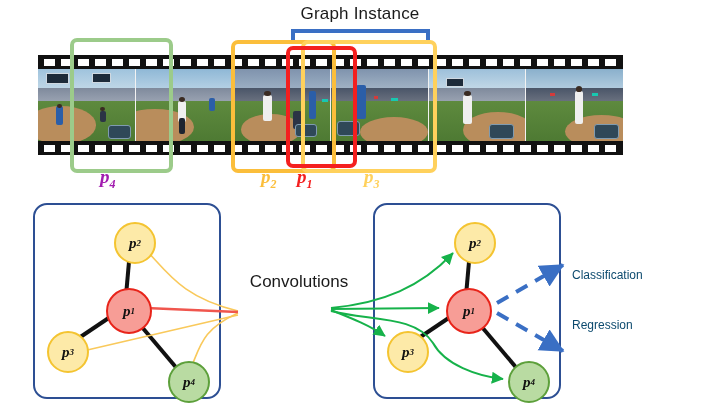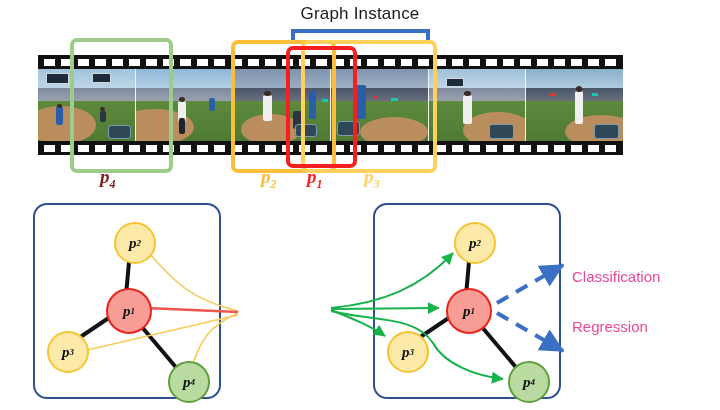--- a/index.html
+++ b/index.html
@@ -50,23 +50,23 @@
   
   .prop{position:absolute;border-radius:7px;background:transparent;}
   #prop-p4{left:70px;top:38px;width:95px;height:127px;border:4px solid #9ccb8a;}
   #prop-p2{left:231px;top:40px;width:97px;height:125px;border:4px solid #fbbe3b;}
   #prop-p3{left:301px;top:40px;width:128px;height:125px;border:4px solid #ffd15c;}
   #prop-p1{left:286px;top:46px;width:63px;height:114px;border:4px solid #f41f1f;}
 
   .plabel{position:absolute;top:166px;font-size:19px;font-style:italic;
           font-family:"Liberation Serif","DejaVu Serif",serif;font-weight:bold;}
   .plabel sub{font-size:12px;font-style:italic;}
-  #lab-p4{left:100px;color:#7f1d1d;}
+  #lab-p4{left:100px;color:#a21caf;}
   #lab-p2{left:261px;color:#fbbe3b;}
-  #lab-p1{left:307px;color:#f41f1f;}
+  #lab-p1{left:297px;color:#f41f1f;}
   #lab-p3{left:364px;color:#ffd15c;}
 
   
   .panel{position:absolute;top:203px;width:184px;height:192px;
          border:2.5px solid #2d4f93;border-radius:14px;background:#ffffff;}
   #panel-left{left:33px;}
   #panel-right{left:373px;}
 
   .node{position:absolute;border-radius:50%;display:flex;
         align-items:center;justify-content:center;
@@ -77,21 +77,21 @@
 
   .node.yellow{background:#fdeaa8;border:2.5px solid #f4c431;}
   .node.red{background:#f79d96;border:2.5px solid #e8241a;}
   .node.green{background:#b9dba2;border:2.5px solid #5da03b;}
 
   
   #graph-conv-caption{left:228px;top:272px;width:142px;text-align:center;
      font-size:17px;color:#1a1a1a;line-height:1.18;}
 
   
-  .outlabel{position:absolute;font-size:15px;color:#ec4899;}
+  .outlabel{position:absolute;font-size:12px;color:#0c4a6e;}
   #label-classification{left:572px;top:268px;}
   #label-regression{left:572px;top:318px;}
 
   svg{overflow:visible;}
 </style>
 </head>
 <body>
 
 <div class="abs" id="action-instance-label">Graph Instance</div>
 
@@ -295,20 +295,21 @@
     <span>p</span>
       <sub>3</sub>
   </div>
   <div class="node green" style="left:133px;top:156px;width:38px;height:38px;font-size:15px;">
     <span>p</span>
       <sub>4</sub>
   </div>
 </div>
 
 <div class="abs" id="graph-conv-caption">
+  <div>Convolutions</div>
 </div>
 
 <div class="panel" id="panel-right">
   <svg width="184" height="192" style="position:absolute;left:-2px;top:-2px;">
     <defs>
       <marker id="agreen" markerWidth="7" markerHeight="7" refX="5.6" refY="3" orient="auto" markerUnits="strokeWidth">
         <path d="M0,0 L6,3 L0,6 z" fill="#16b24a"></path>
       </marker>
       <marker id="ablue" markerWidth="7" markerHeight="7" refX="5.6" refY="3" orient="auto" markerUnits="strokeWidth">
         <path d="M0,0 L6,3 L0,6 z" fill="#3a6fc4"></path>

